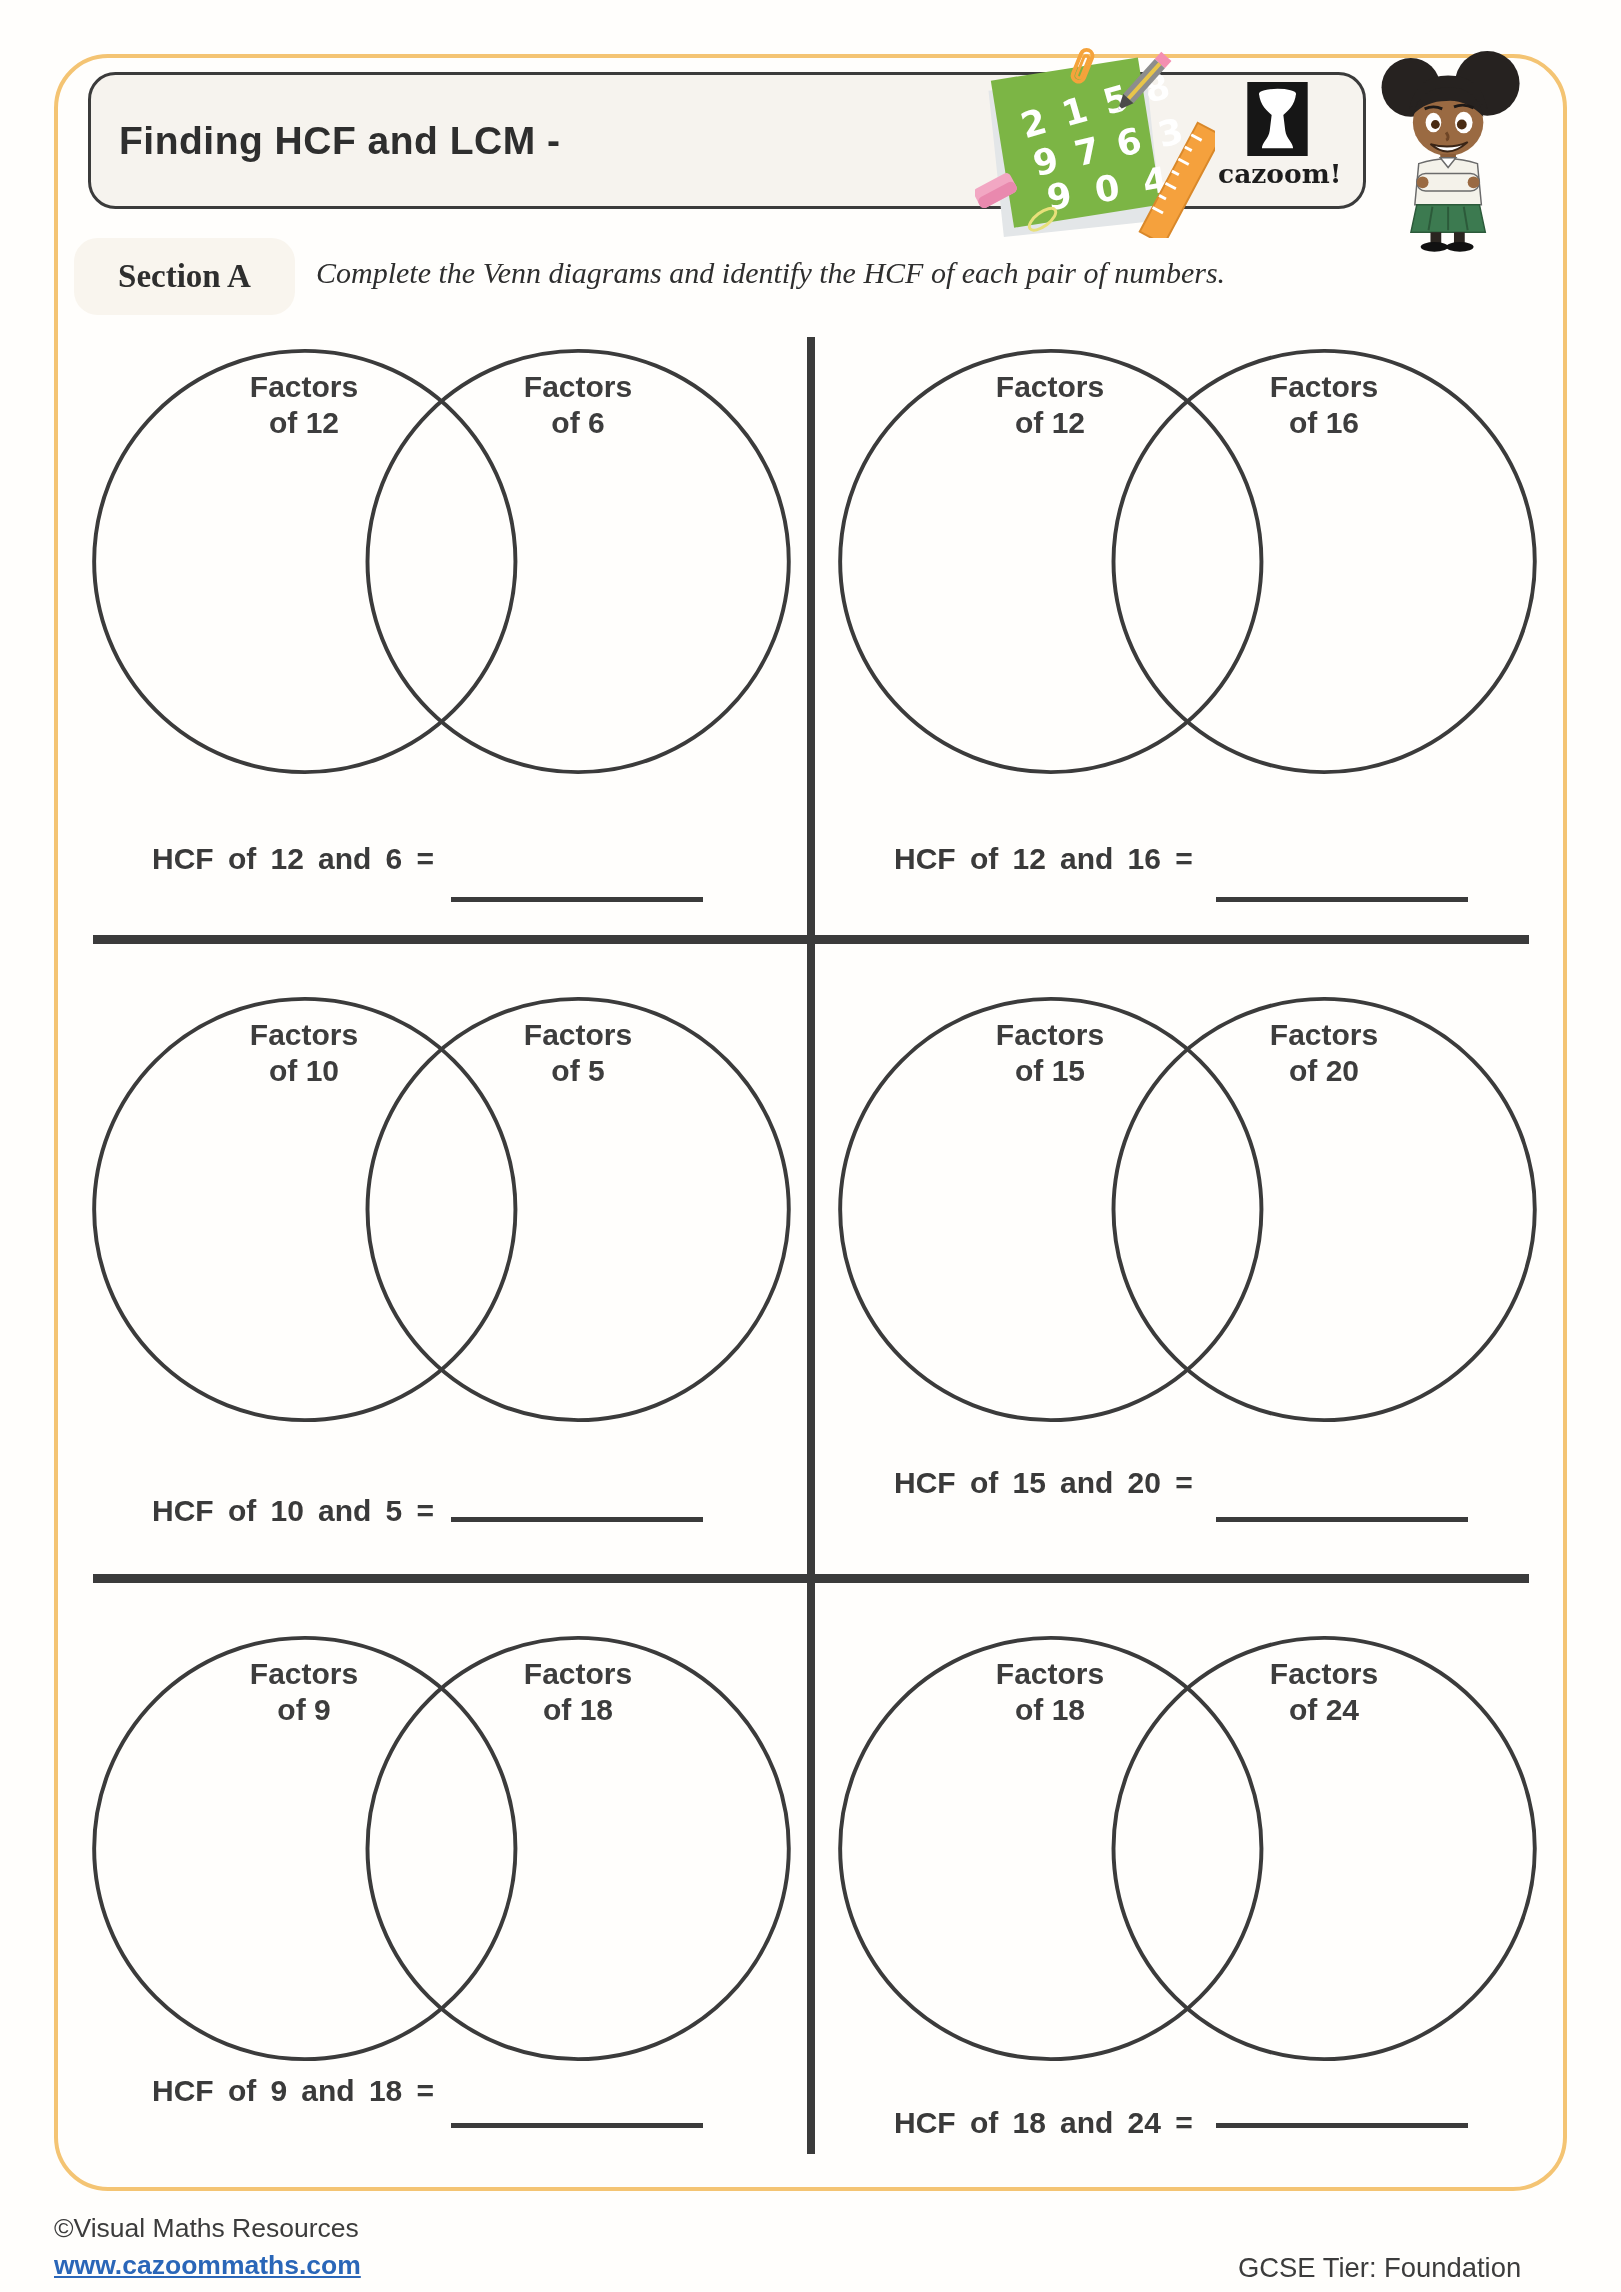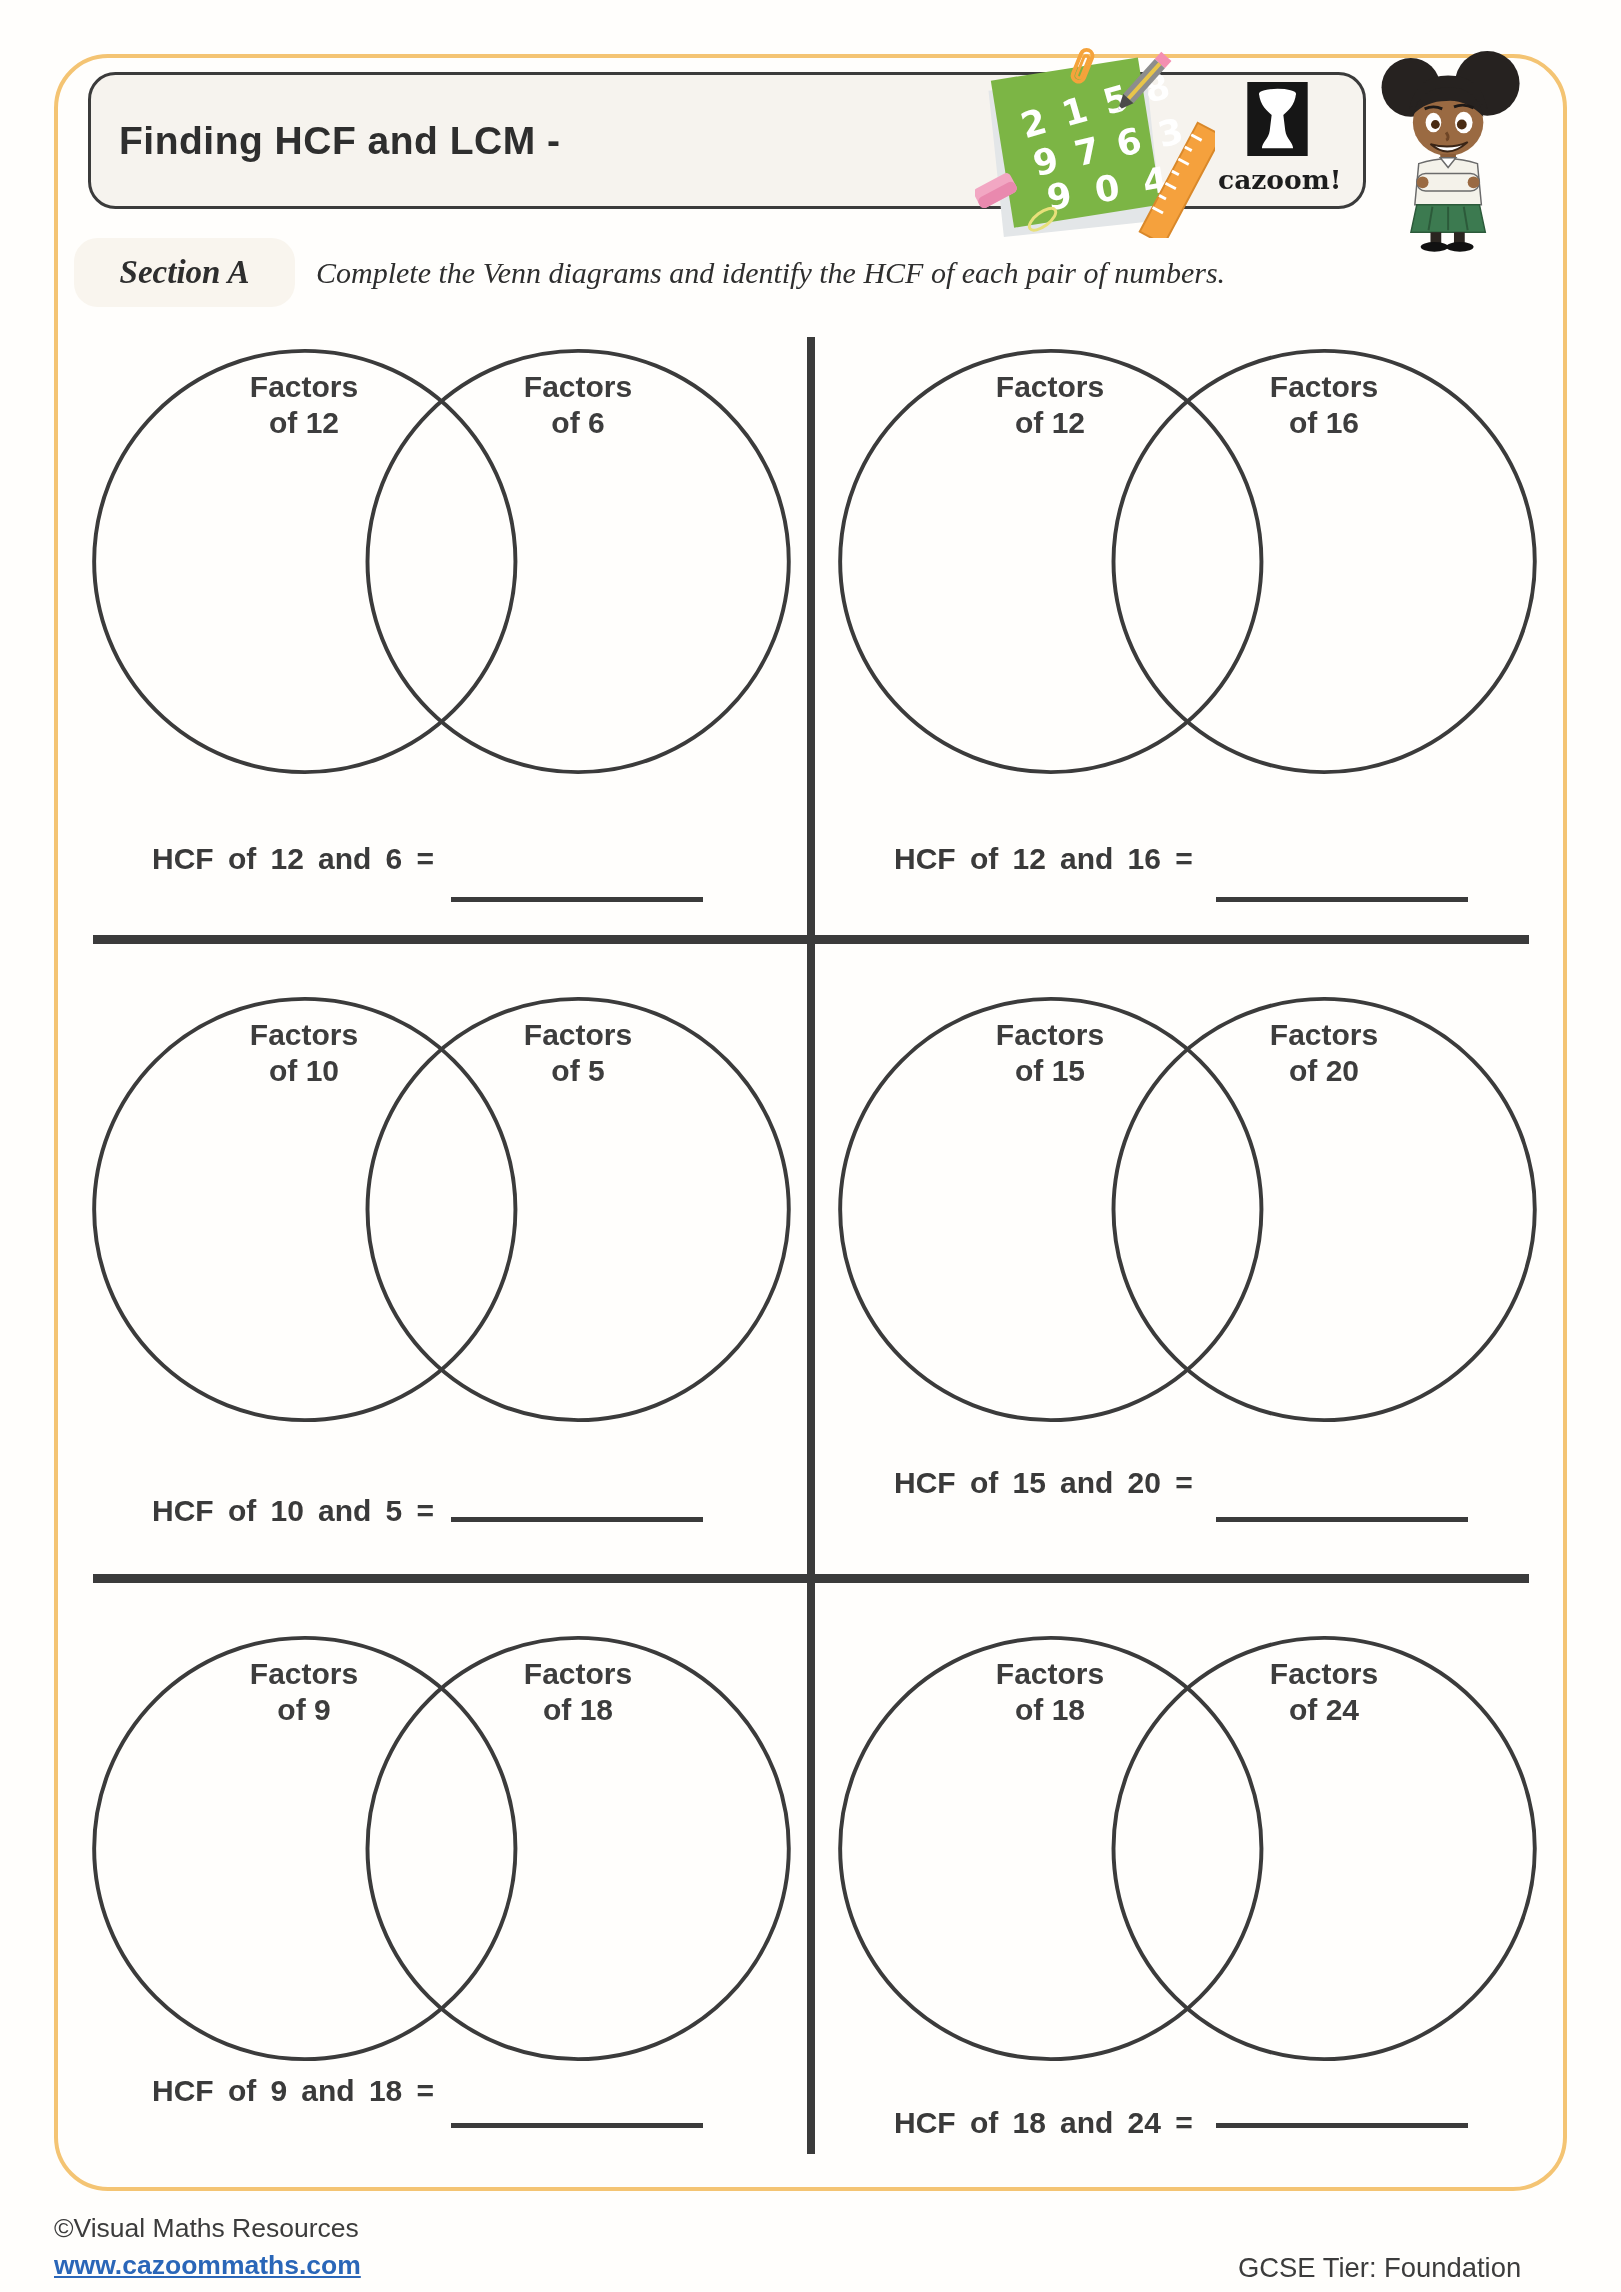--- a/index.html
+++ b/index.html
@@ -6,26 +6,26 @@
   .page{position:relative;width:1621px;height:2293px;background:#fffefc;overflow:hidden;
         font-family:"Liberation Sans",sans-serif;color:#3b3b3b;}
   .page-border{position:absolute;left:54px;top:54px;width:1505px;height:2129px;
         border:4.9px solid #f4c473;border-radius:54px;}
   .header-box{position:absolute;left:88px;top:72px;width:1244px;height:131px;
         background:#f6f3ee;border:3.9px solid #3b3b3b;border-radius:27.4px;
         display:flex;flex-direction:column;justify-content:center;padding-left:28px;}
   .title-line{font-size:39px;font-weight:bold;color:#2e2e2e;line-height:47px;letter-spacing:0.5px;}
   .logo{position:absolute;left:1218px;top:82px;width:118px;text-align:center;}
   .logo-mark{width:61px;height:74px;margin:0 auto;display:block;}
-  .logo-text{font-family:"DejaVu Serif",serif;font-weight:bold;font-size:26.5px;color:#1d1d1d;margin-top:8px;}
+  .logo-text{font-family:"DejaVu Serif",serif;font-weight:bold;font-size:26.5px;color:#1d1d1d;margin-top:2px;}
   .note-illu{position:absolute;left:975px;top:44px;width:240px;height:194px;}
   .girl-illu{position:absolute;left:1360px;top:44px;width:186px;height:208px;}
-  .section-chip{position:absolute;left:74px;top:238px;width:221px;height:69px;background:#f9f5ee;
+  .section-chip{position:absolute;left:74px;top:238px;width:221px;height:77px;background:#f9f5ee;
         border-radius:23.5px;display:flex;align-items:center;justify-content:center;
-        font-family:"Liberation Serif",serif;font-style:italic;font-weight:bold;font-size:33px;color:#2e2e2e;}
+        font-family:"Liberation Serif",serif;font-weight:bold;font-size:33px;color:#2e2e2e;}
   .instruction{position:absolute;left:316px;top:238px;height:69px;display:flex;align-items:center;
         font-family:"Liberation Serif",serif;font-style:italic;font-size:30px;color:#2e2e2e;}
   .col-divider{position:absolute;left:807px;top:337px;width:7.8px;height:1817px;background:#3b3b3b;}
   .row-divider{position:absolute;width:1436px;height:8.8px;background:#3b3b3b;left:93px;}
   .venn{position:absolute;width:706px;height:435px;}
   .venn svg{position:absolute;left:0;top:0;}
   .vlabel{position:absolute;width:186px;text-align:center;font-weight:bold;font-size:30px;
         line-height:36px;color:#3d3d3d;top:25px;}
   .vlabel.l{left:124px;} .vlabel.r{left:398px;}
   .hcf{position:absolute;font-weight:bold;font-size:30px;color:#3a3a3a;word-spacing:5.9px;white-space:nowrap;text-align:center;}

